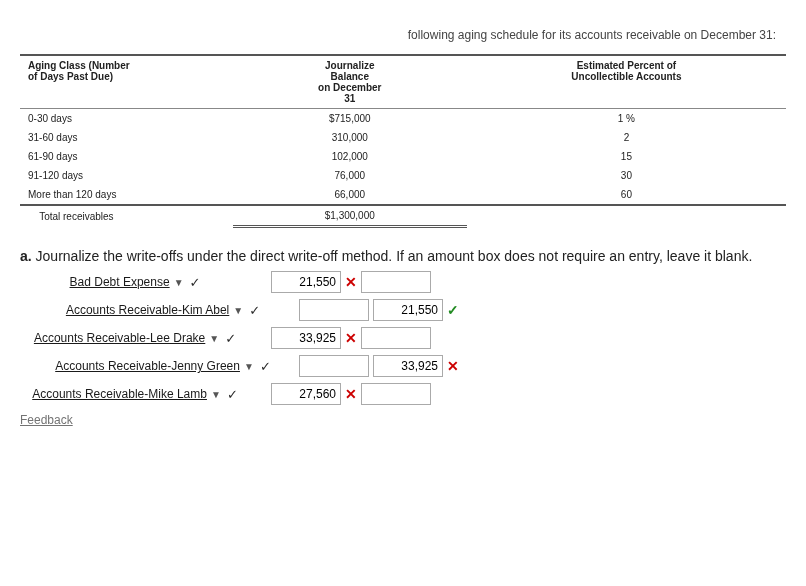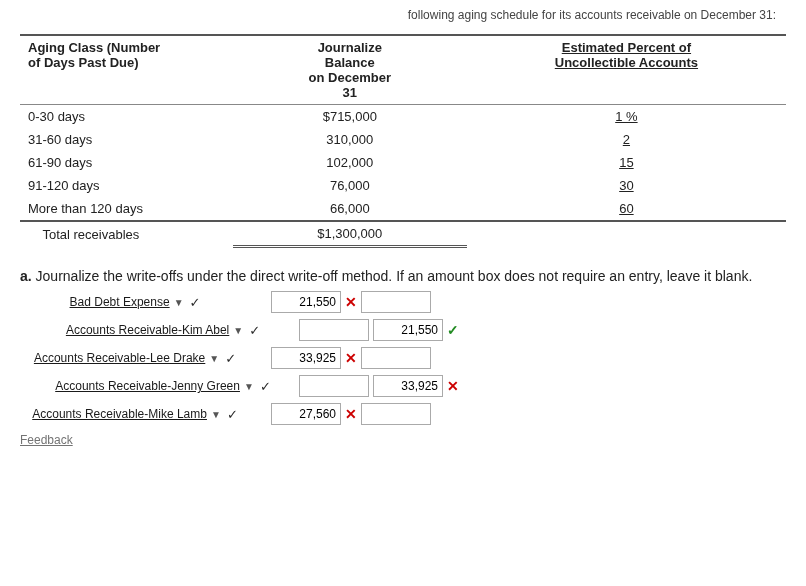--- a/index.html
+++ b/index.html
@@ -9,53 +9,53 @@
       background: #f0f0f0;
       color: #222;
       width: 806px;
       min-height: 586px;
       overflow: hidden;
     }
     .page {
       background: #fff;
       width: 806px;
       min-height: 586px;
-      padding: 8px 20px 20px 20px;
+      padding: 28px 20px 20px 20px;
     }
     .top-text {
       font-size: 12px;
       color: #444;
       margin-bottom: 12px;
       text-align: right;
       padding-right: 10px;
     }
     
     .aging-table {
       width: 100%;
       border-collapse: collapse;
       margin-bottom: 18px;
     }
     .aging-table th, .aging-table td {
       padding: 4px 8px;
       text-align: left;
-      font-size: 13px;
+      font-size: 10px;
       margin-left: 11px;
     }
     .aging-table thead tr {
       border-top: 2px solid #555;
       border-bottom: 1px solid #888;
     }
     .aging-table tfoot tr {
       border-top: 2px solid #555;
     }
     .col-aging { width: 200px; }
     .col-balance { width: 220px; text-align: center; }
     .col-est { width: 300px; text-align: center; }
     .aging-table th.col-balance, .aging-table td.col-balance { text-align: center; }
-    .aging-table th.col-est, .aging-table td.col-est { text-align: center; text-decoration: underline; }
+    .aging-table th.col-est, .aging-table td.col-est { text-align: center; }
     .aging-table th { vertical-align: top; font-weight: bold; }
     .data-row td.col-balance { text-align: center; }
     .data-row td.col-est { text-align: center; }
     .total-row td { border-top: 2px solid #555; }
     .total-row td.col-balance {
       text-align: center;
       border-bottom: 3px double #555;
     }
 
     

